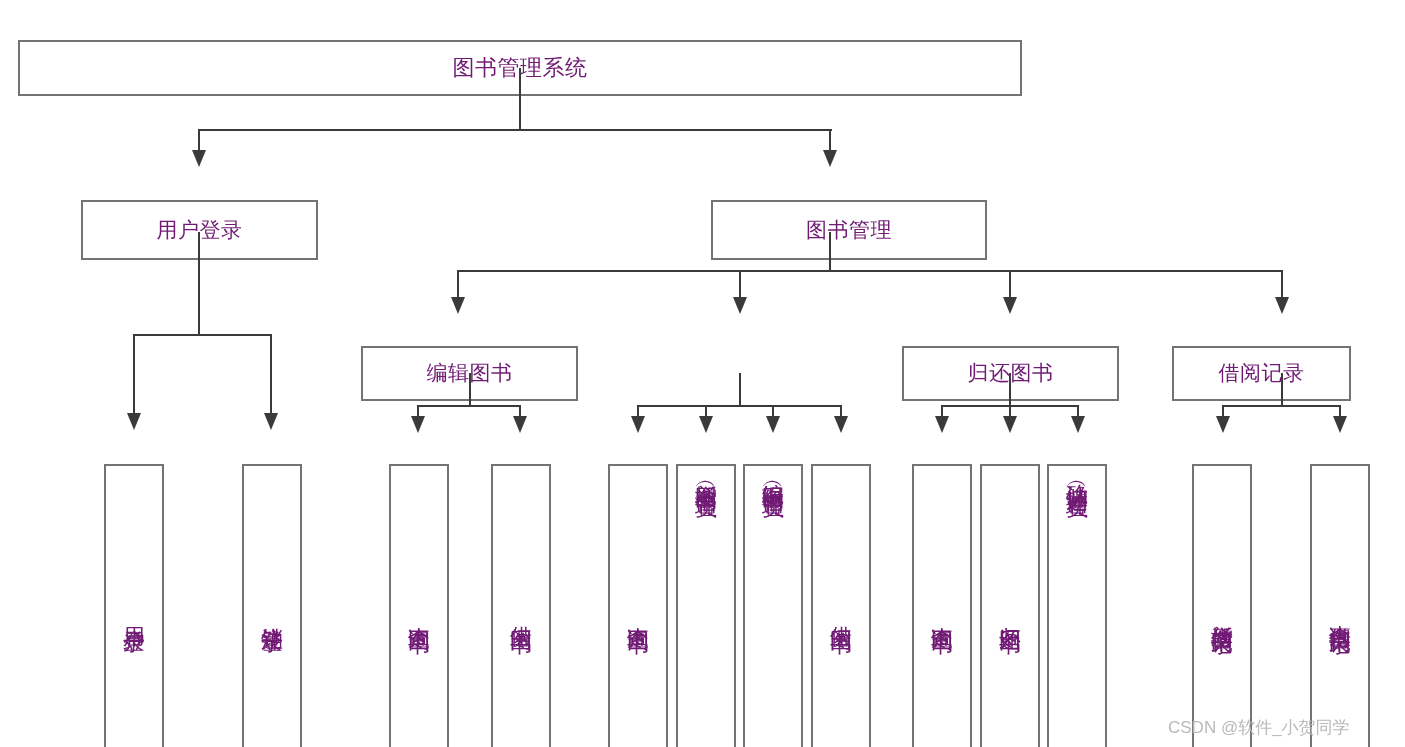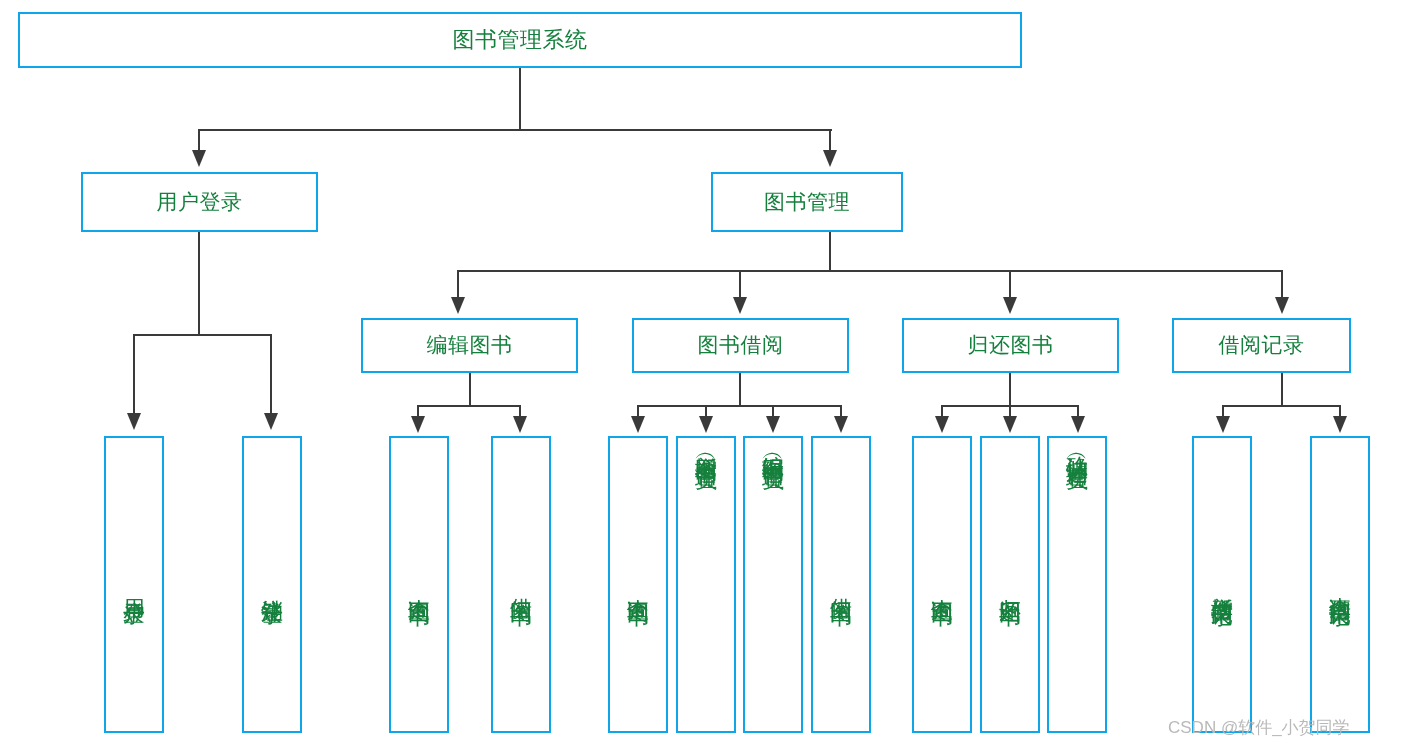--- a/index.html
+++ b/index.html
@@ -16,25 +16,26 @@
     width: 1405px;
     height: 747px;
     background: #ffffff;
     overflow: hidden;
   }
   
   .node {
     position: absolute;
     box-sizing: border-box;
     background: #ffffff;
-    border: 2px solid #0ea5e9;
+    border: 2px solid #737373;
     display: flex;
     align-items: center;
     justify-content: center;
-    color: #15803d;
+    color: #701a75;
+    margin-top: 28px;
   }
   .node .label {
     display: block;
     text-align: center;
     letter-spacing: 0.5px;
     white-space: pre;
   }
   
   .node.horiz .label {
     font-size: 21px;
@@ -99,21 +100,21 @@
   <div class="ln h" style="left:198px; top:129px; width:634px; height:2px;"></div>
 
   <div class="ln v" style="left:198px; top:129px; width:2px; height:22px;"></div>
   <div class="arrow" style="left:192px; top:150px;"></div>
   <div class="ln v" style="left:829px; top:129px; width:2px; height:22px;"></div>
   <div class="arrow" style="left:823px; top:150px;"></div>
 
   <div class="node horiz" style="left:81px; top:172px; width:237px; height:60px;">
     <span class="label">用户登录</span>
   </div>
-  <div class="node horiz" style="left:711px; top:172px; width:192px; height:60px;">
+  <div class="node horiz" style="left:711px; top:172px; width:276px; height:60px;">
     <span class="label">图书管理</span>
   </div>
 
   <div class="ln v" style="left:198px; top:232px; width:2px; height:103px;"></div>
   <div class="ln h" style="left:133px; top:334px; width:138px; height:2px;"></div>
   <div class="ln v" style="left:133px; top:334px; width:2px; height:80px;"></div>
   <div class="arrow" style="left:127px; top:413px;"></div>
   <div class="ln v" style="left:270px; top:334px; width:2px; height:80px;"></div>
   <div class="arrow" style="left:264px; top:413px;"></div>
 
@@ -124,23 +125,20 @@
   <div class="ln v" style="left:739px; top:270px; width:2px; height:28px;"></div>
   <div class="arrow" style="left:733px; top:297px;"></div>
   <div class="ln v" style="left:1009px; top:270px; width:2px; height:28px;"></div>
   <div class="arrow" style="left:1003px; top:297px;"></div>
   <div class="ln v" style="left:1281px; top:270px; width:2px; height:28px;"></div>
   <div class="arrow" style="left:1275px; top:297px;"></div>
 
   <div class="node horiz" style="left:361px; top:318px; width:217px; height:55px;">
     <span class="label">编辑图书</span>
   </div>
-  <div class="node horiz" style="left:632px; top:318px; width:217px; height:55px;">
-    <span class="label">图书借阅</span>
-  </div>
   <div class="node horiz" style="left:902px; top:318px; width:217px; height:55px;">
     <span class="label">归还图书</span>
   </div>
   <div class="node horiz" style="left:1172px; top:318px; width:179px; height:55px;">
     <span class="label">借阅记录</span>
   </div>
 
   <div class="ln v" style="left:469px; top:373px; width:2px; height:34px;"></div>
   <div class="ln h" style="left:417px; top:405px; width:104px; height:2px;"></div>
   <div class="ln v" style="left:417px; top:405px; width:2px; height:12px;"></div>

